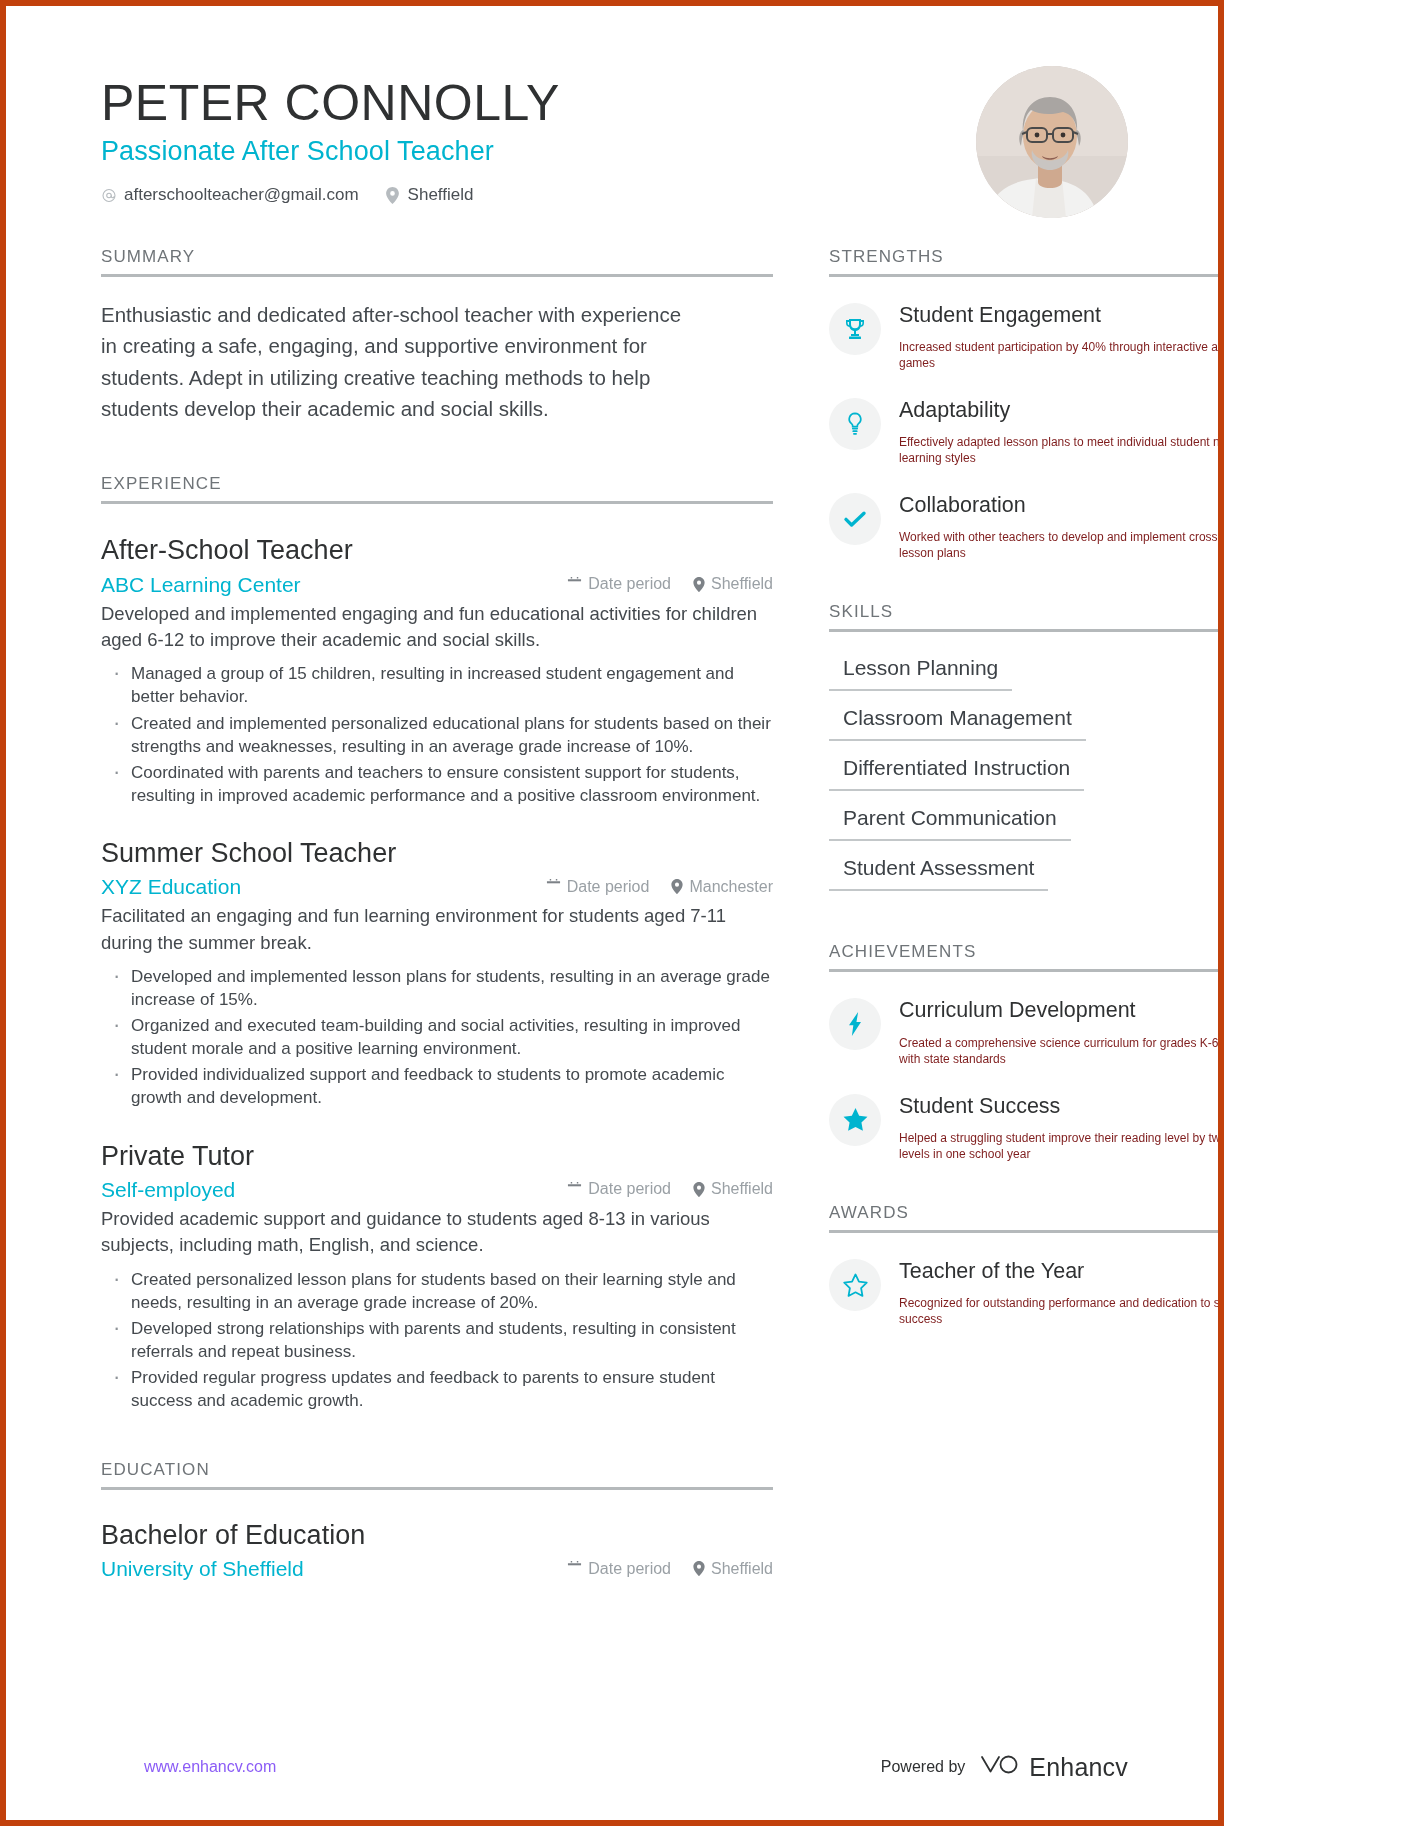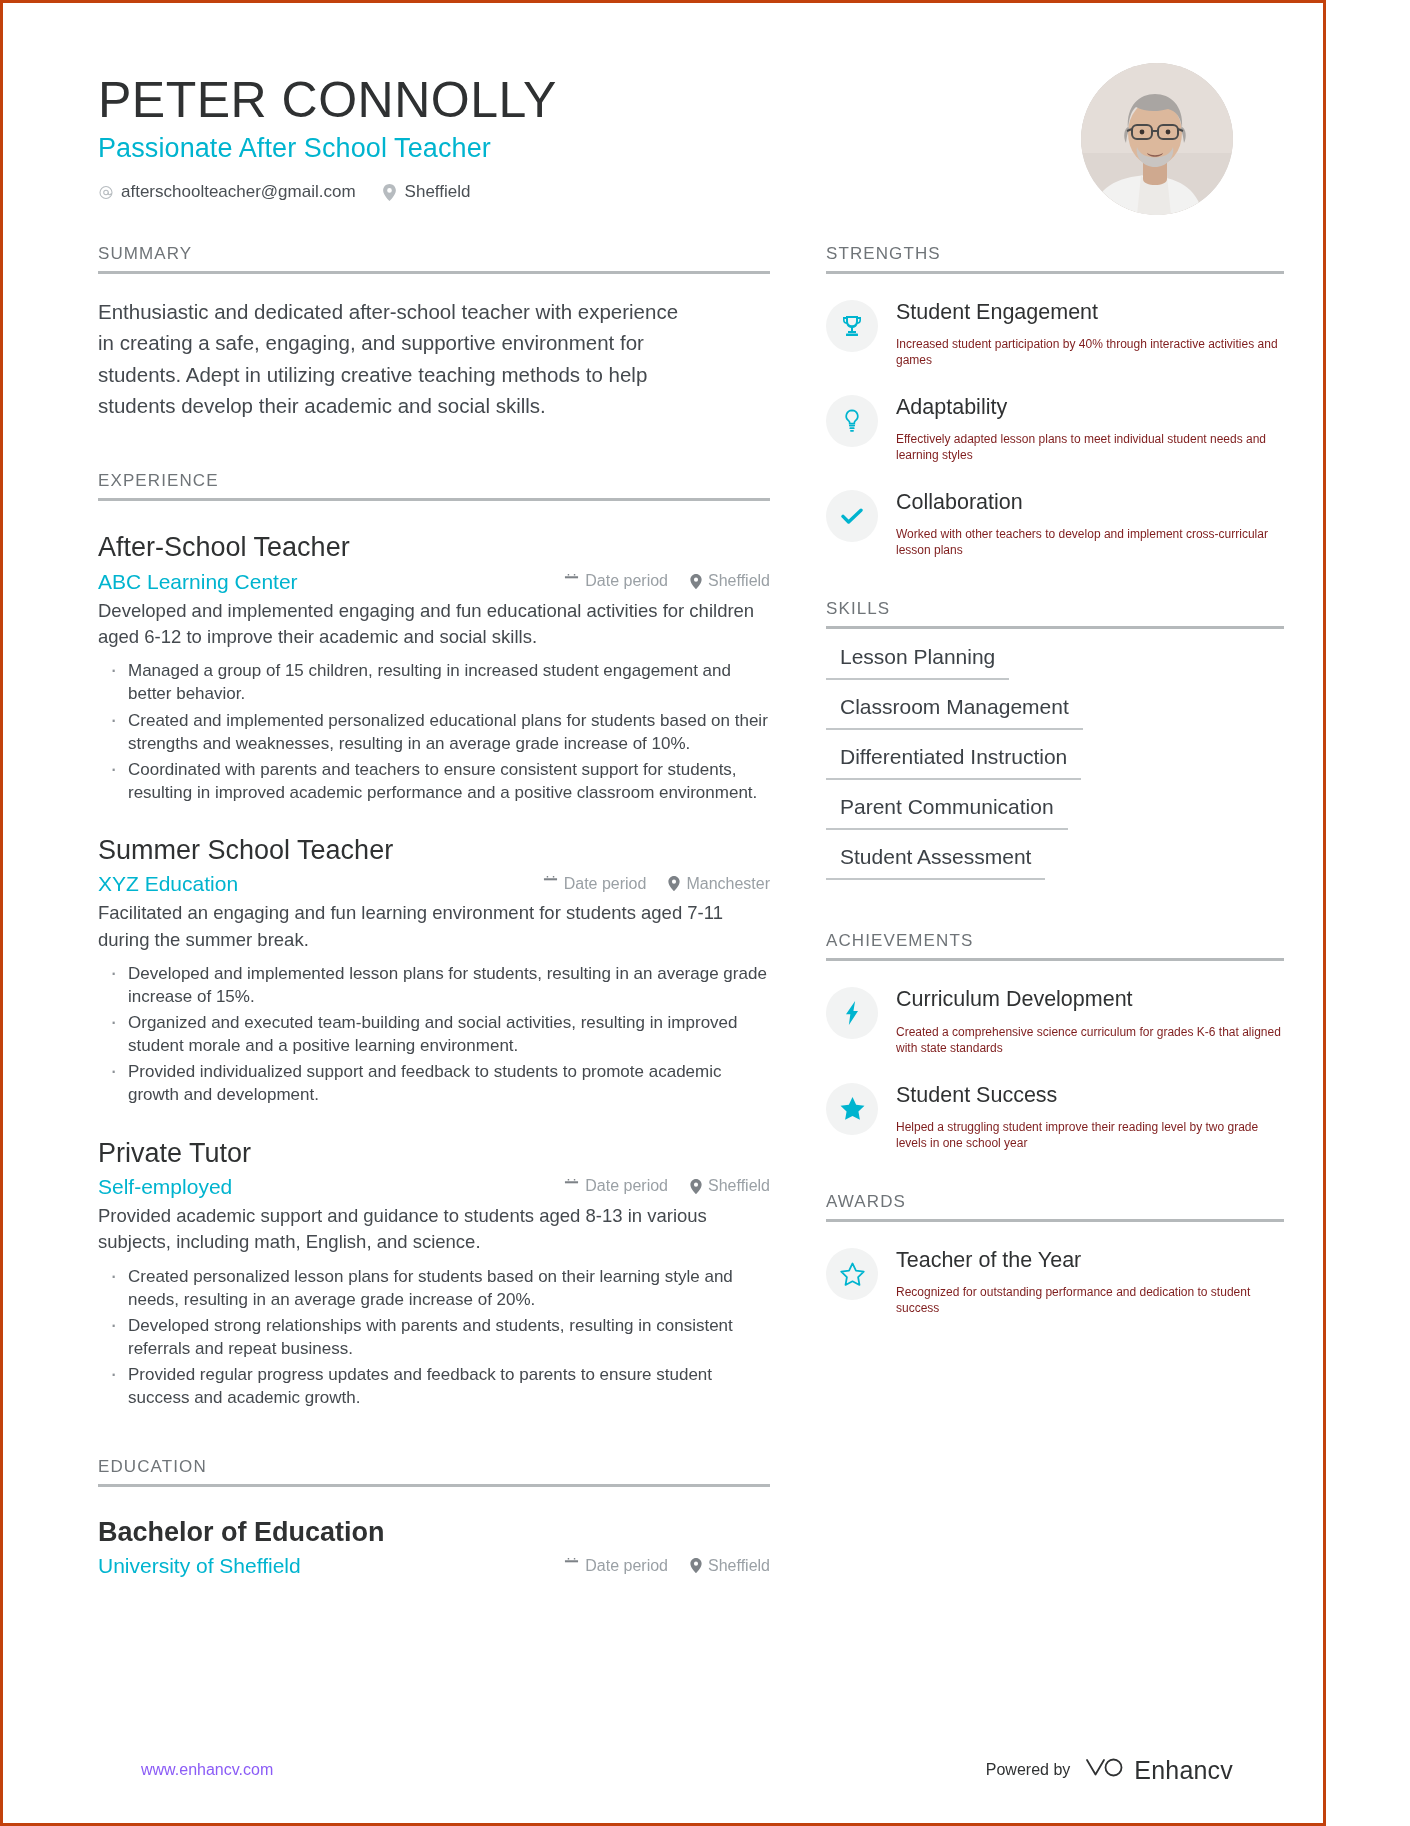--- a/index.html
+++ b/index.html
@@ -5,24 +5,24 @@
   * { box-sizing: border-box; margin: 0; padding: 0; }
 
   html, body {
     width: 1410px;
     background: #ffffff;
     font-family: "Liberation Sans", sans-serif;
   }
 
   .page {
     position: relative;
-    width: 1326px;
+    width: 1224px;
     height: 1826px;
     background: #ffffff;
-    border: 3px solid #c2410c;
+    border: 6px solid #c2410c;
     overflow: hidden;
   }
 
   
   .header {
     padding: 70px 80px 0 95px;
     position: relative;
   }
   .name {
     font-size: 50px;
@@ -158,21 +158,21 @@
     top: -4px;
     font-size: 22px;
     color: #8d9297;
   }
 
   
   .edu-entry { margin-top: 30px; }
   .edu-degree {
     font-size: 27px;
     color: #2f3132;
-    font-weight: 700;
+    font-weight: 400;
   }
   .edu-school { font-size: 21px; color: #00b4cf; }
 
   
   .ico-item {
     display: flex;
     gap: 18px;
     margin-top: 24px;
     align-items: flex-start;
   }
@@ -195,21 +195,21 @@
     line-height: 1.22;
   }
   .ico-desc {
     font-size: 12px;
     line-height: 1.33;
     color: #7f1d1d;
     margin-top: 12px;
   }
 
   
-  .skills-wrap { margin-top: 12px; }
+  .skills-wrap { margin-top: 20px; }
   .skill-row { display: block; }
   .skill {
     display: inline-block;
     font-size: 21px;
     color: #3c4146;
     padding: 4px 14px 9px 14px;
     border-bottom: 2px solid #c3c7c9;
     margin-bottom: 11px;
   }
 

